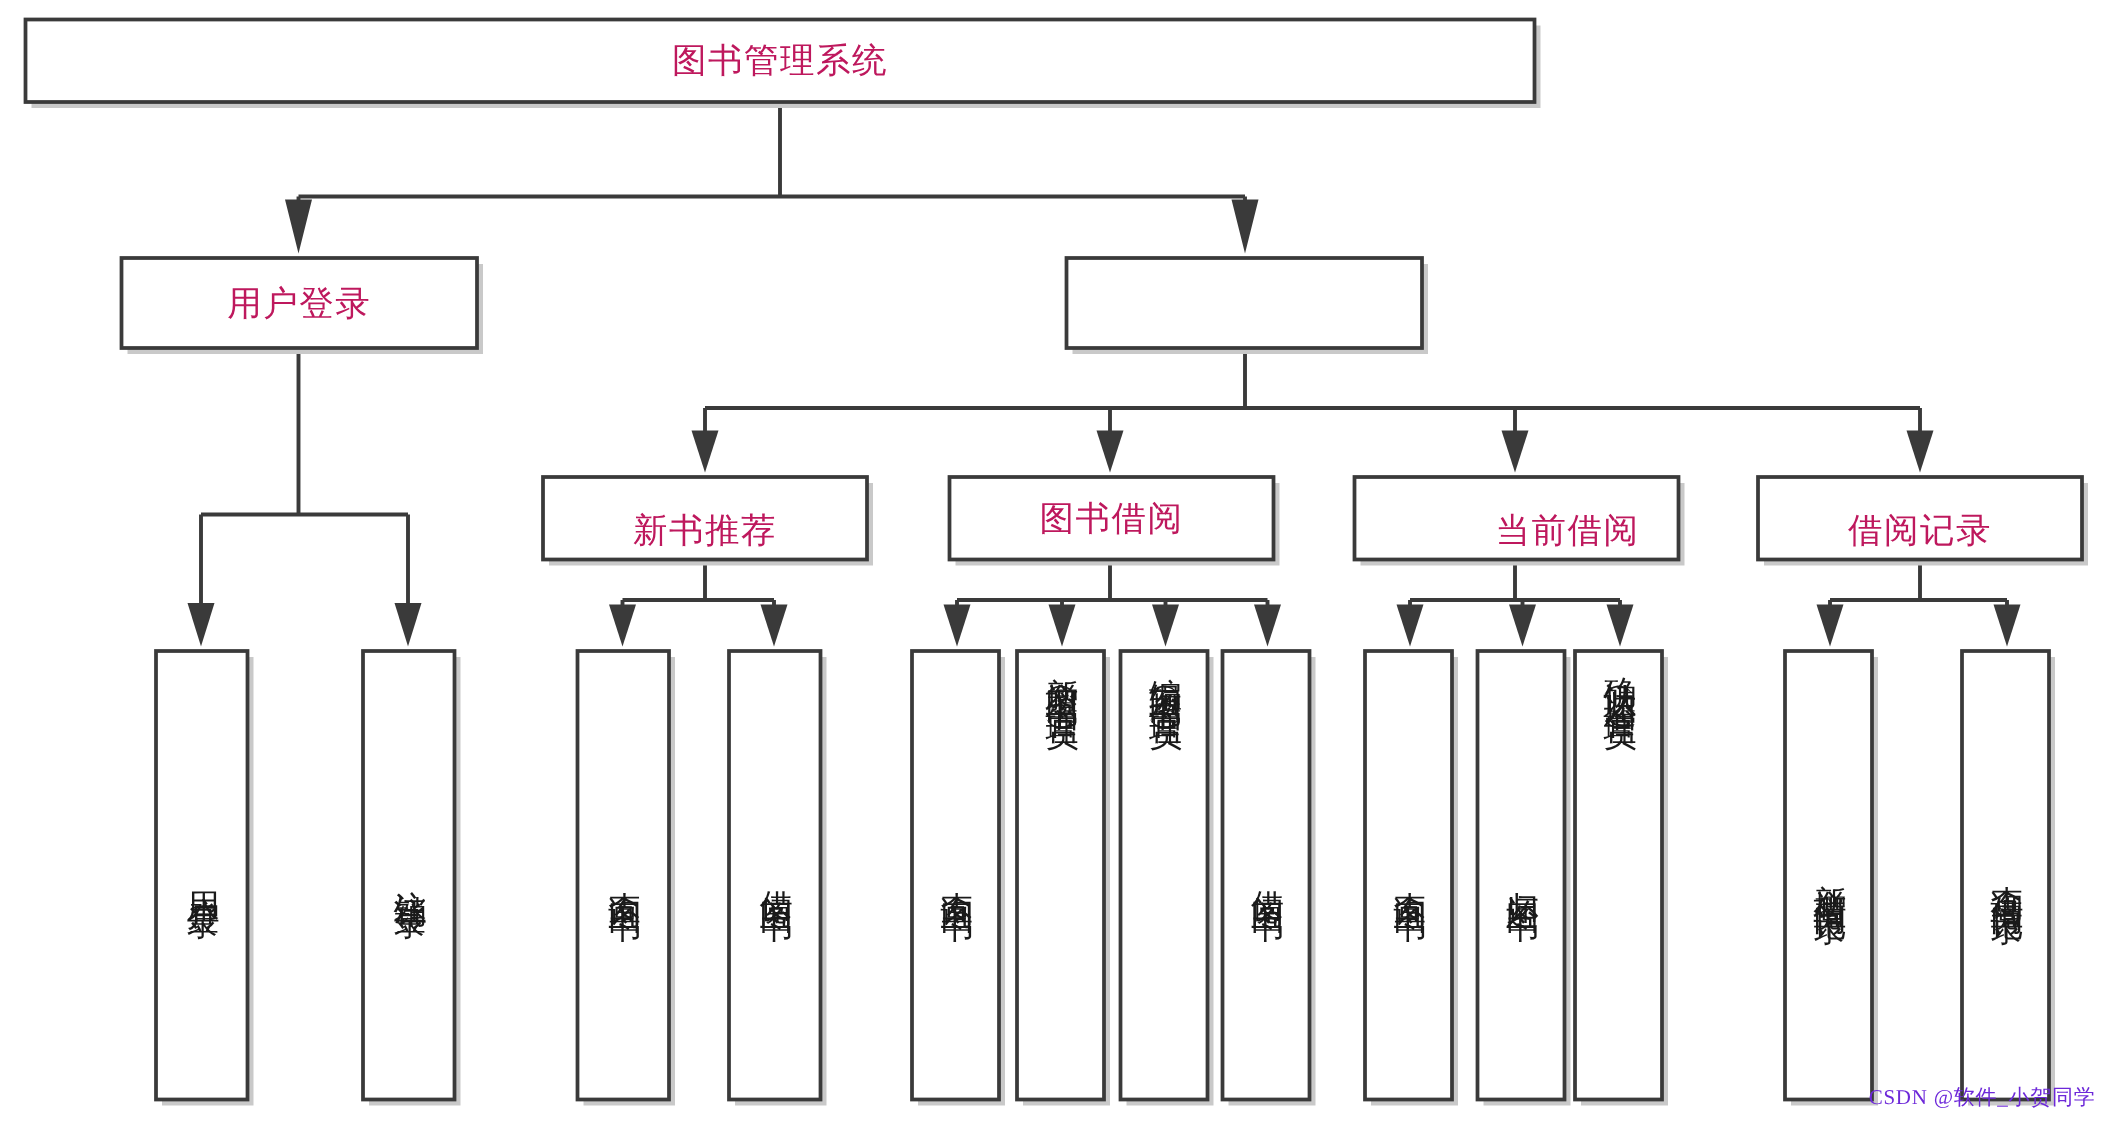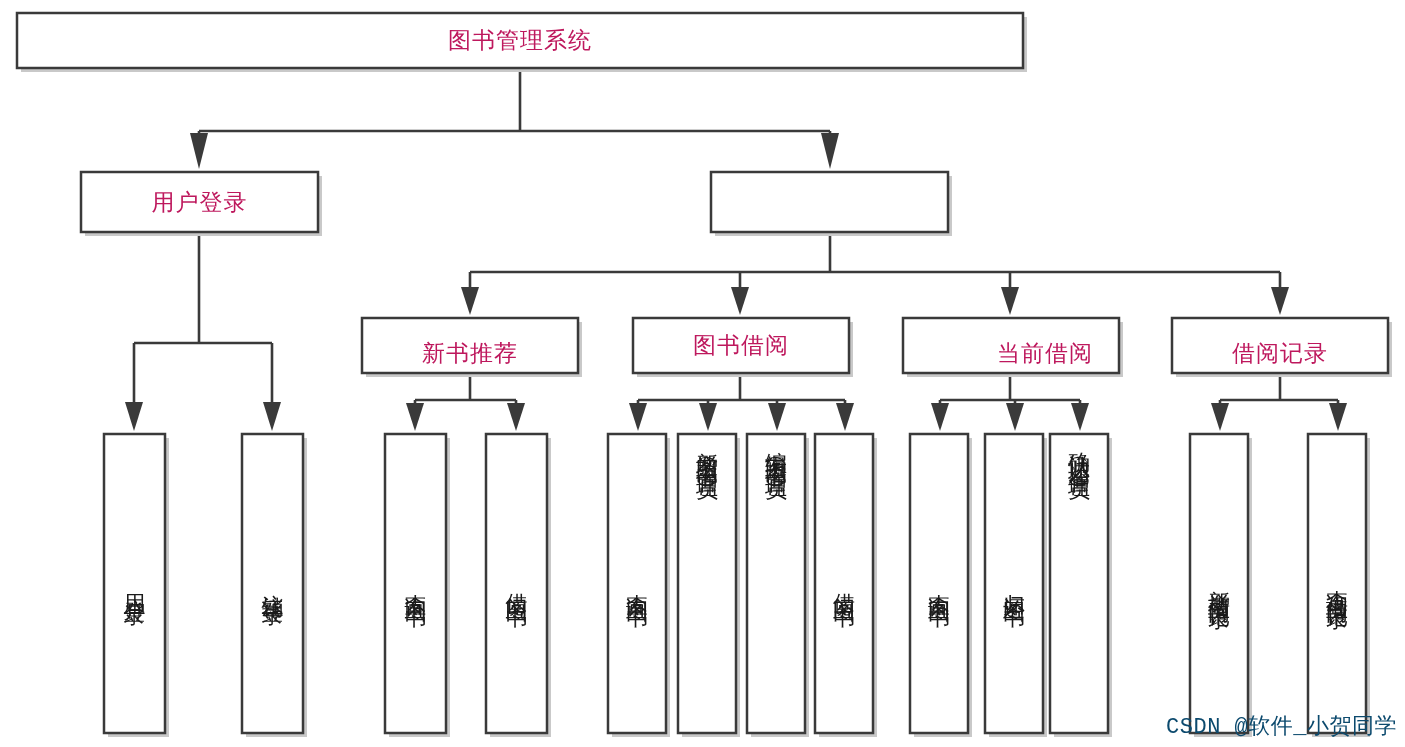--- a/index.html
+++ b/index.html
@@ -73,23 +73,23 @@
     font-family: Liberation Serif, serif;
     font-size: 23px;
     color: #be185d;
     white-space: nowrap;
     letter-spacing: 1px;
   }
   .watermark {
     position: absolute;
     right: 8px;
     bottom: 6px;
-    font-family: Liberation Mono, monospace;
-    font-size: 22px;
-    color: #0c4a6e;
+    font-family: Liberation Serif, serif;
+    font-size: 14px;
+    color: #6d28d9;
     letter-spacing: 0.5px;
     white-space: nowrap;
   }
 </style>
 </head>
 <body>
 
 <div id="diagram-root">
 
   <svg class="flow" viewBox="0 0 1405 747">

